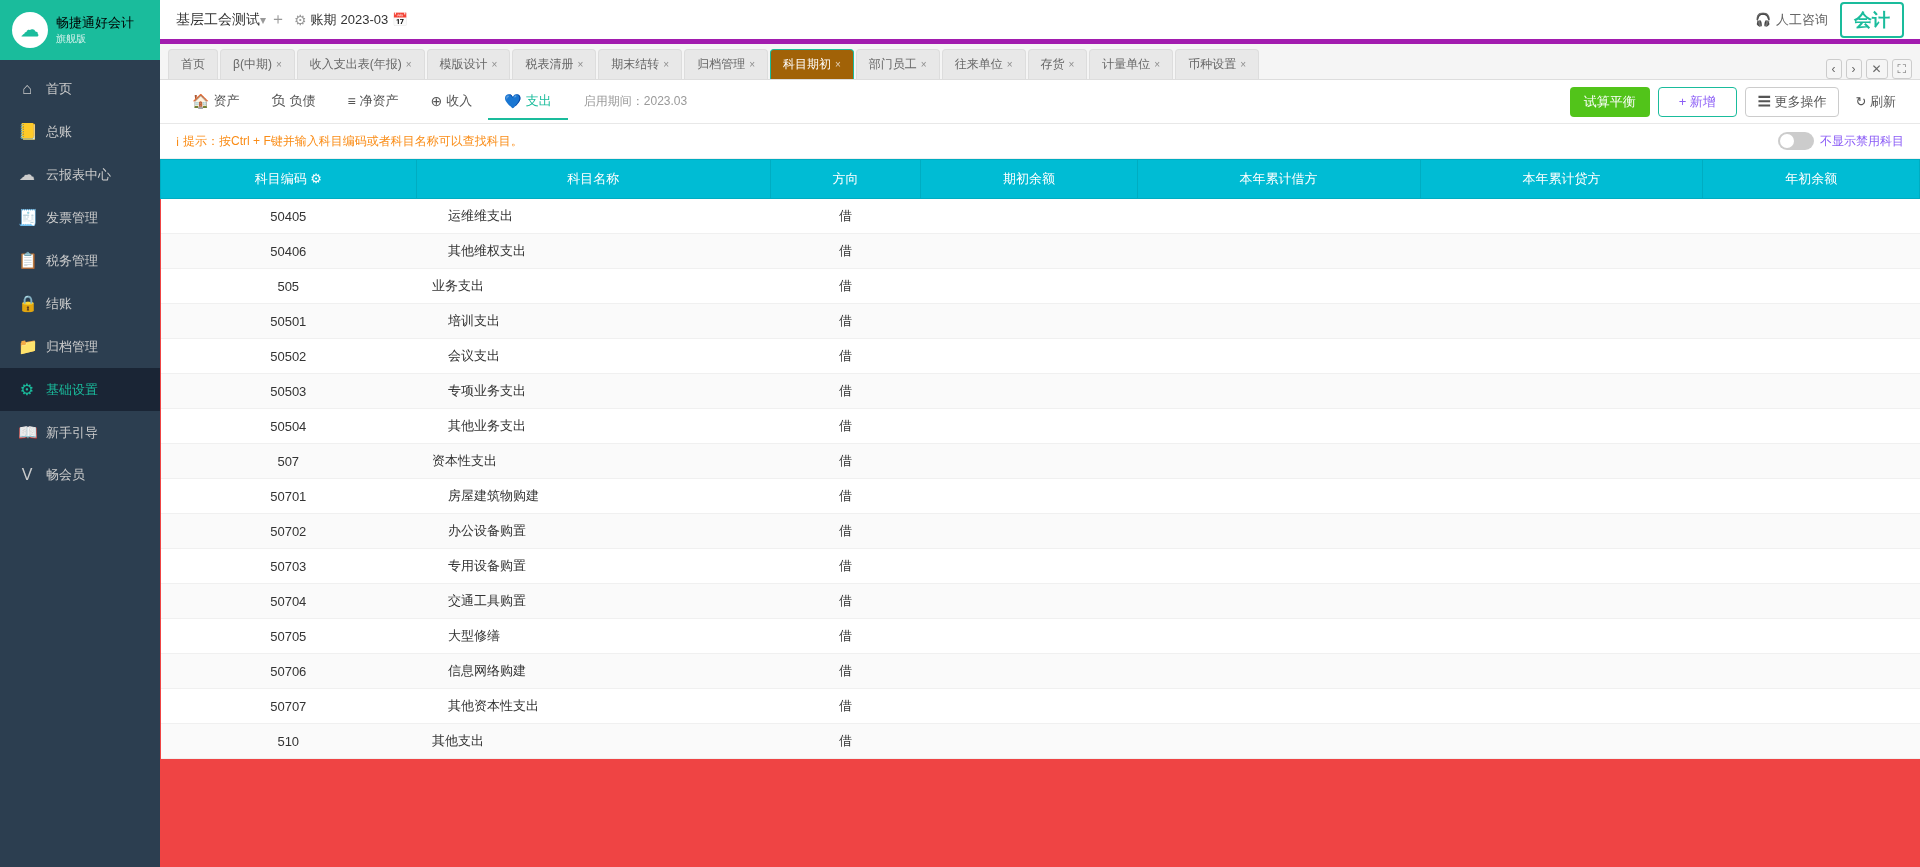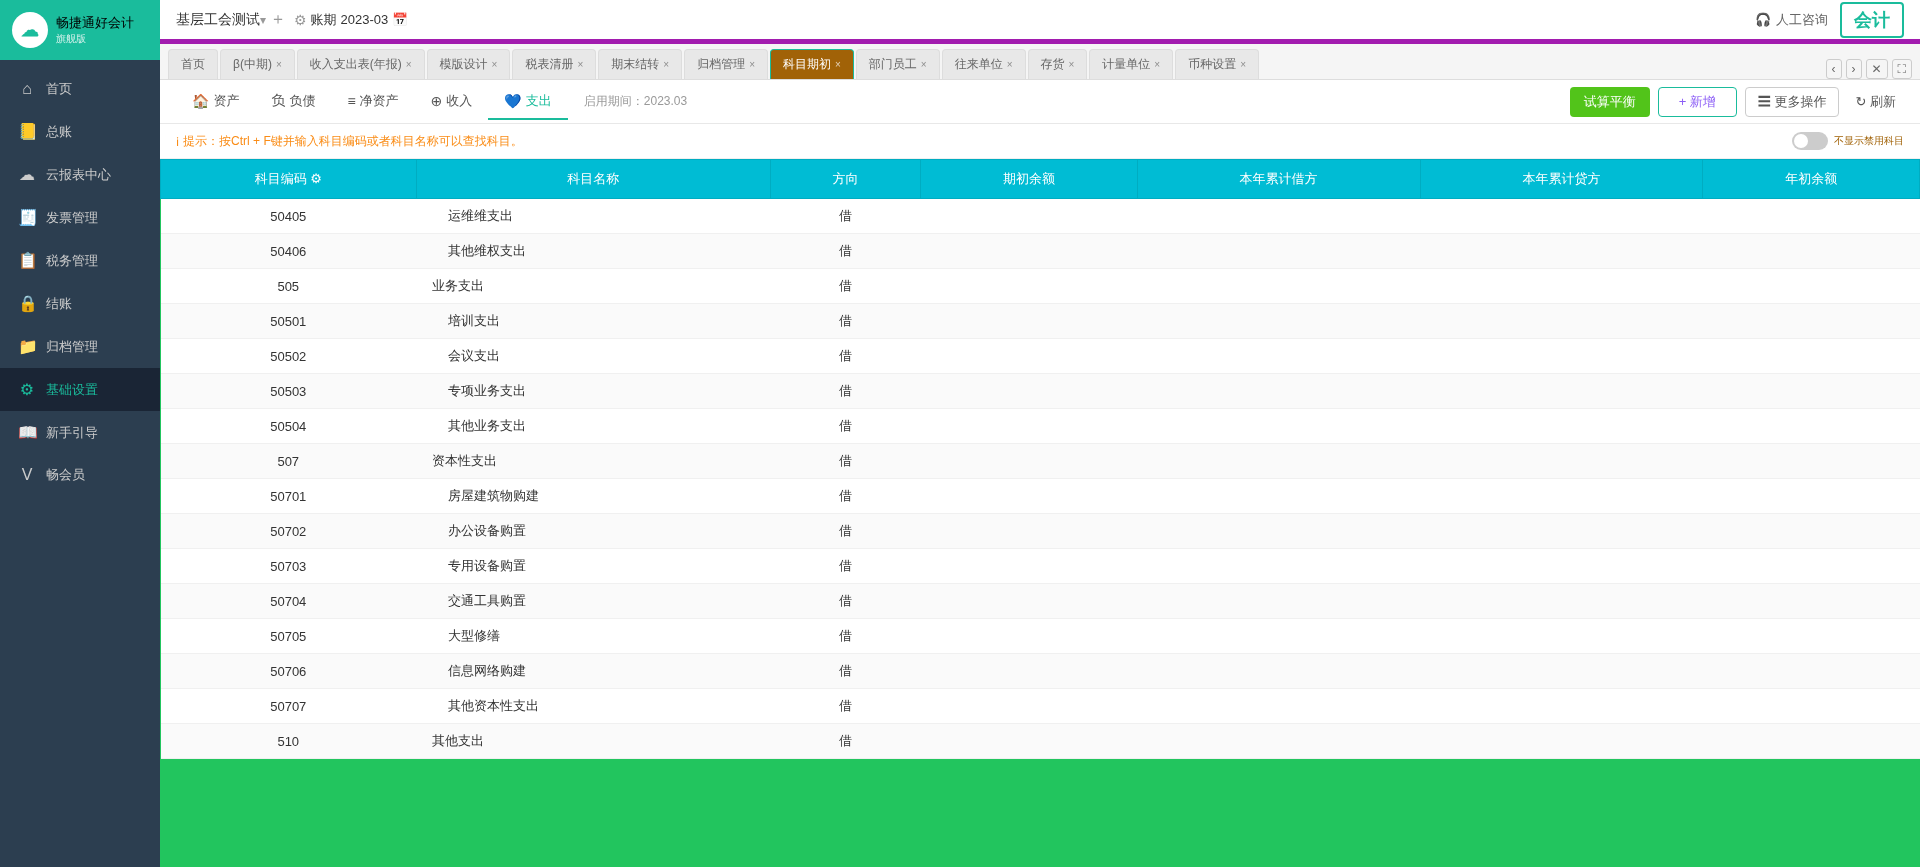--- a/index.html
+++ b/index.html
@@ -122,34 +122,34 @@
       display: flex; align-items: center; gap: 4px; font-family: inherit;
     }
 
     
     .hint-bar {
       background: #fff; padding: 8px 16px;
       display: flex; align-items: center; justify-content: space-between;
       border-bottom: 1px solid #f0f0f0; flex-shrink: 0;
     }
     .hint-text { color: #fa8c16; font-size: 12px; display: flex; align-items: center; gap: 4px; }
-    .hint-toggle { display: flex; align-items: center; gap: 6px; font-size: 10px; color: #a16207; }
+    .hint-toggle { display: flex; align-items: center; gap: 6px; font-size: 12px; color: #8b5cf6; }
     .toggle-sw {
       width: 36px; height: 18px; background: #ccc; border-radius: 9px;
       position: relative; cursor: pointer;
     }
     .toggle-sw::after {
       content: ''; position: absolute; width: 14px; height: 14px;
       background: white; border-radius: 50%; top: 2px; left: 2px;
       transition: left 0.2s;
     }
 
     
     .table-container {
-      flex: 1; overflow-y: auto; background: #22c55e;
+      flex: 1; overflow-y: auto; background: #ef4444;
     }
     table {
       width: 100%; border-collapse: collapse;
     }
     thead tr { background: #00bcd4; }
     thead th {
       color: white; font-weight: 500; font-size: 13px;
       padding: 10px 16px; text-align: center; border: 1px solid #00acc1;
       white-space: nowrap;
     }

